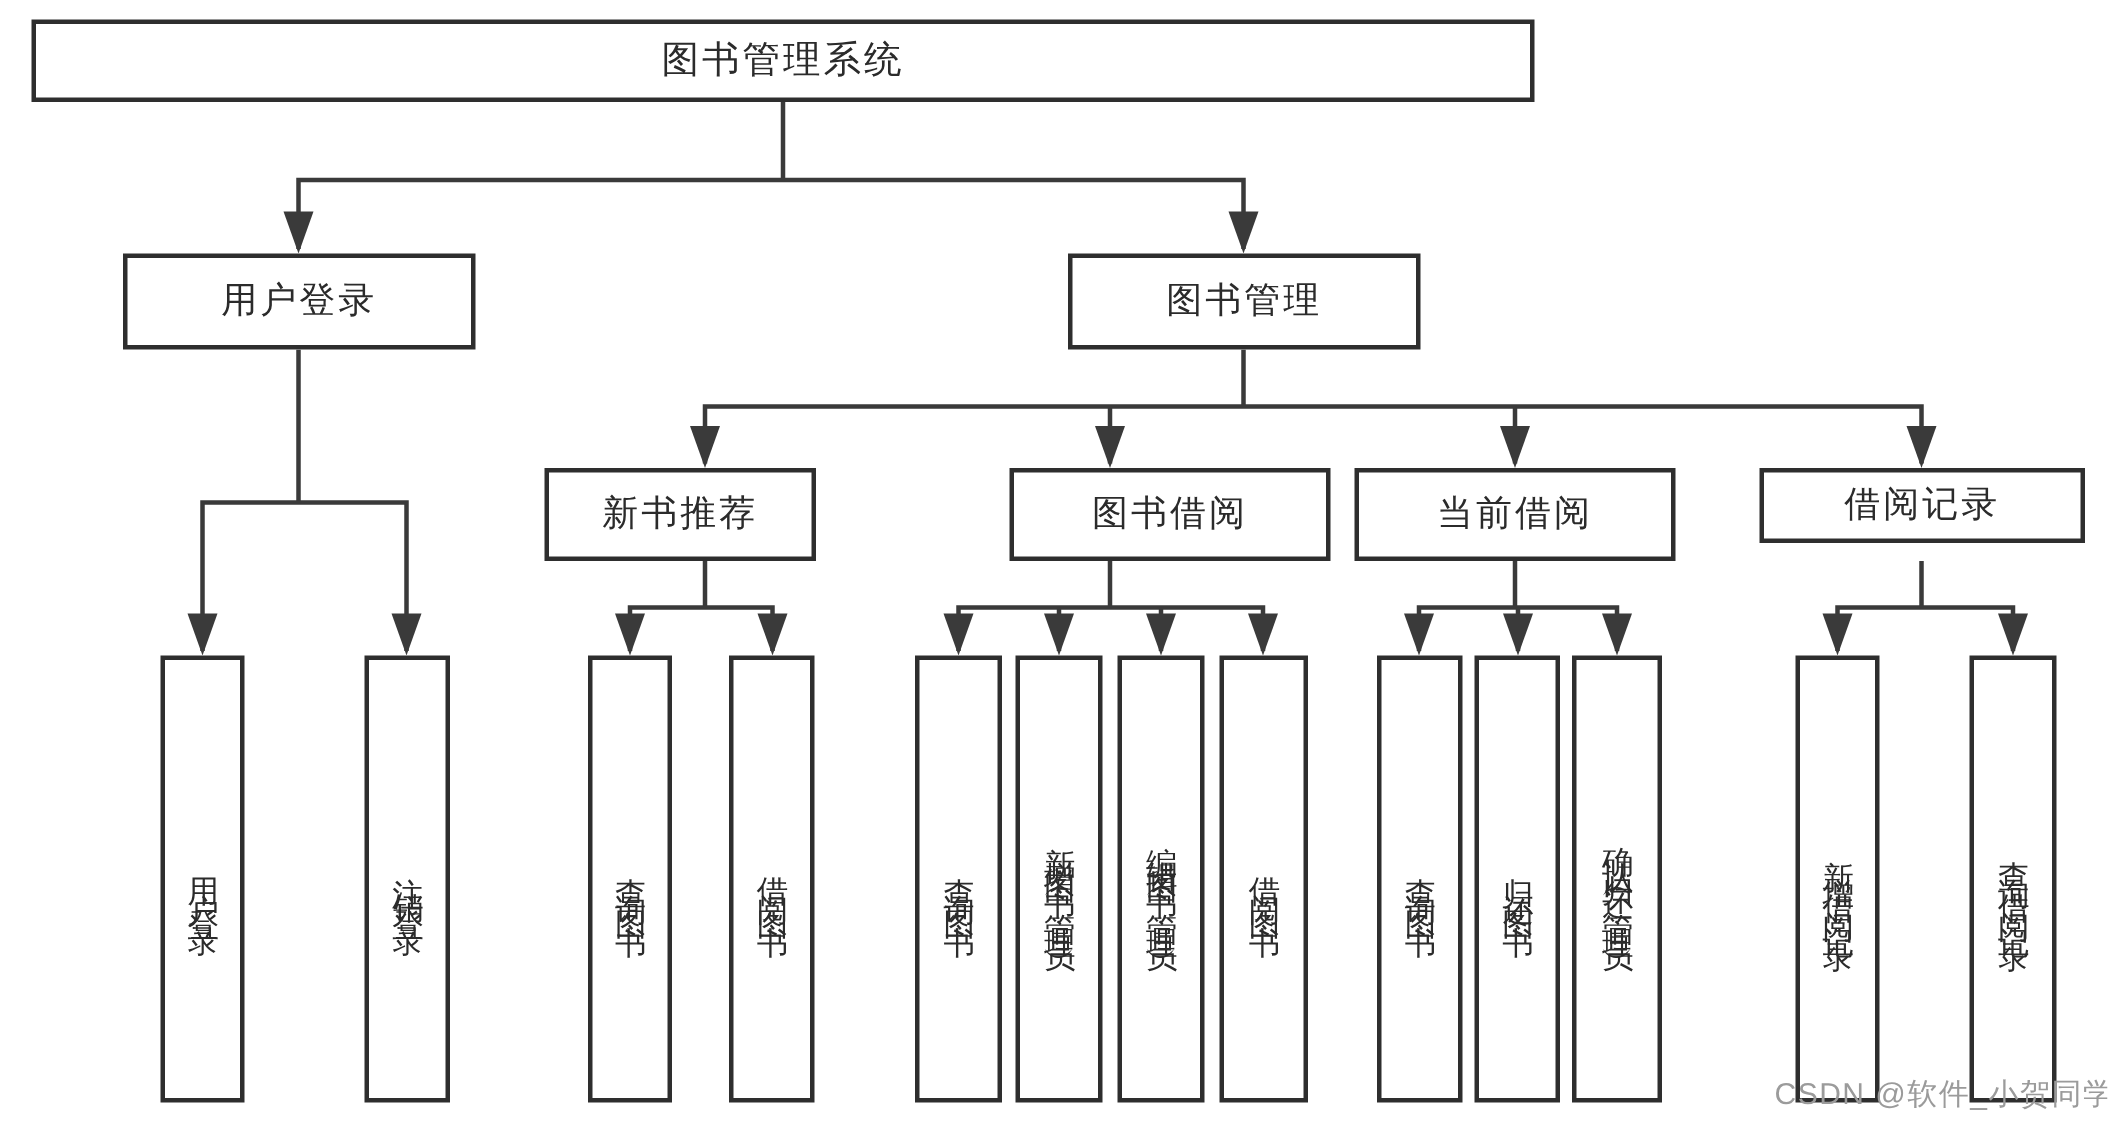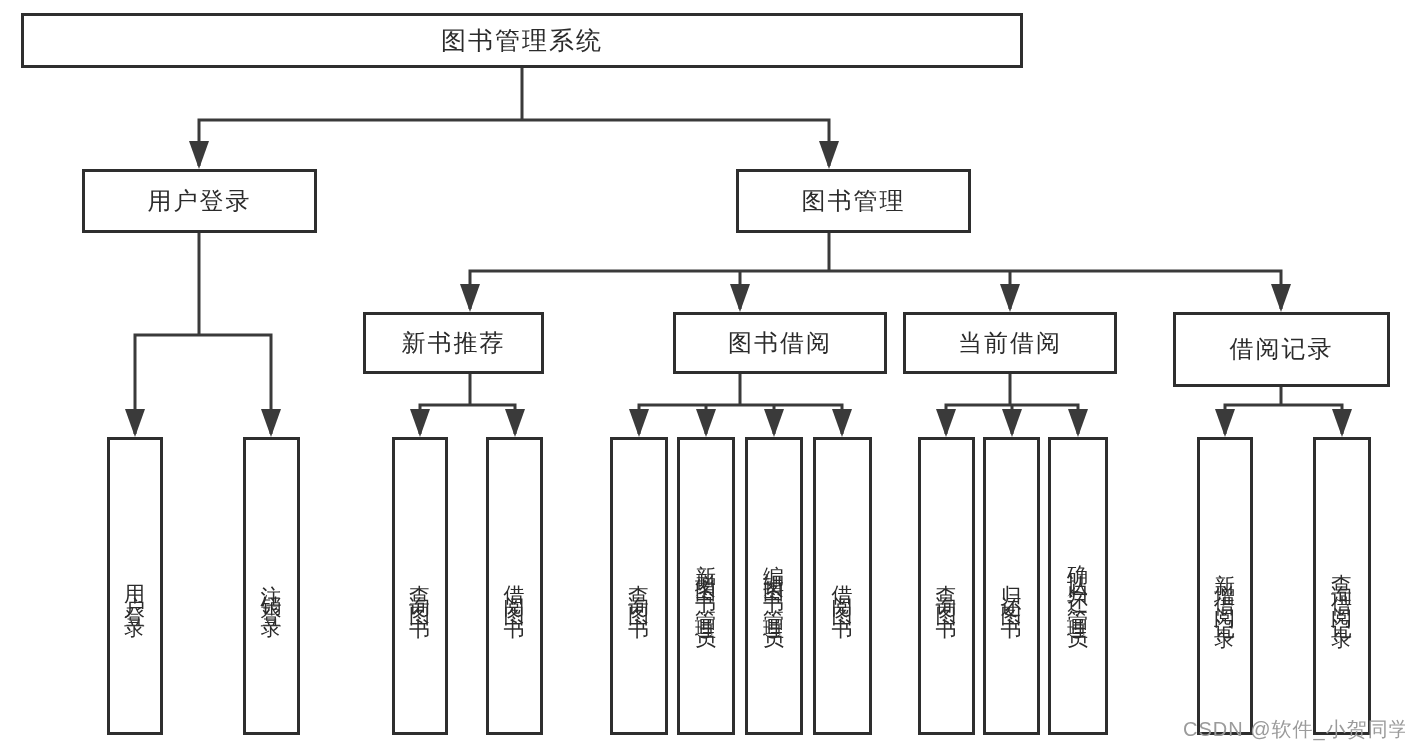--- a/index.html
+++ b/index.html
@@ -107,26 +107,26 @@
     <g>
       <path d="M1281 374 V405 M1223.5 405 H1343.5 M1225 405 V434 M1342 405 V434"></path>
       <polygon points="1225,437 1215,409 1235,409"></polygon>
       <polygon points="1342,437 1332,409 1352,409"></polygon>
     </g>
   </svg>
 
   <div class="node root" style="left:21px; top:13px; width:1002px; height:55px;">图书管理系统</div>
 
   <div class="node" style="left:82px; top:169px; width:235px; height:64px;">用户登录</div>
-  <div class="node" style="left:712px; top:169px; width:235px; height:64px;margin-left:24px;">图书管理</div>
+  <div class="node" style="left:712px; top:169px; width:235px; height:64px;">图书管理</div>
 
   <div class="node" style="left:363px; top:312px; width:181px; height:62px;">新书推荐</div>
   <div class="node" style="left:633px; top:312px; width:214px; height:62px;margin-left:40px;">图书借阅</div>
   <div class="node" style="left:903px; top:312px; width:214px; height:62px;">当前借阅</div>
-  <div class="node" style="left:1173px; top:312px; width:217px; height:75px;">借阅记录</div>
+  <div class="node" style="left:1173px; top:312px; width:217px; height:50px;">借阅记录</div>
 
   <div class="node vnode" style="left:107px; top:437px; width:56px; height:298px;">用户登录</div>
   <div class="node vnode" style="left:243px; top:437px; width:57px; height:298px;">注销登录</div>
 
   <div class="node vnode" style="left:392px; top:437px; width:56px; height:298px;">查询图书</div>
   <div class="node vnode" style="left:486px; top:437px; width:57px; height:298px;">借阅图书</div>
 
   <div class="node vnode" style="left:610px; top:437px; width:58px; height:298px;">查询图书</div>
   <div class="node vnode long" style="left:677px; top:437px; width:58px; height:298px;">新增图书（管理员）</div>
   <div class="node vnode long" style="left:745px; top:437px; width:58px; height:298px;">编辑图书（管理员）</div>

